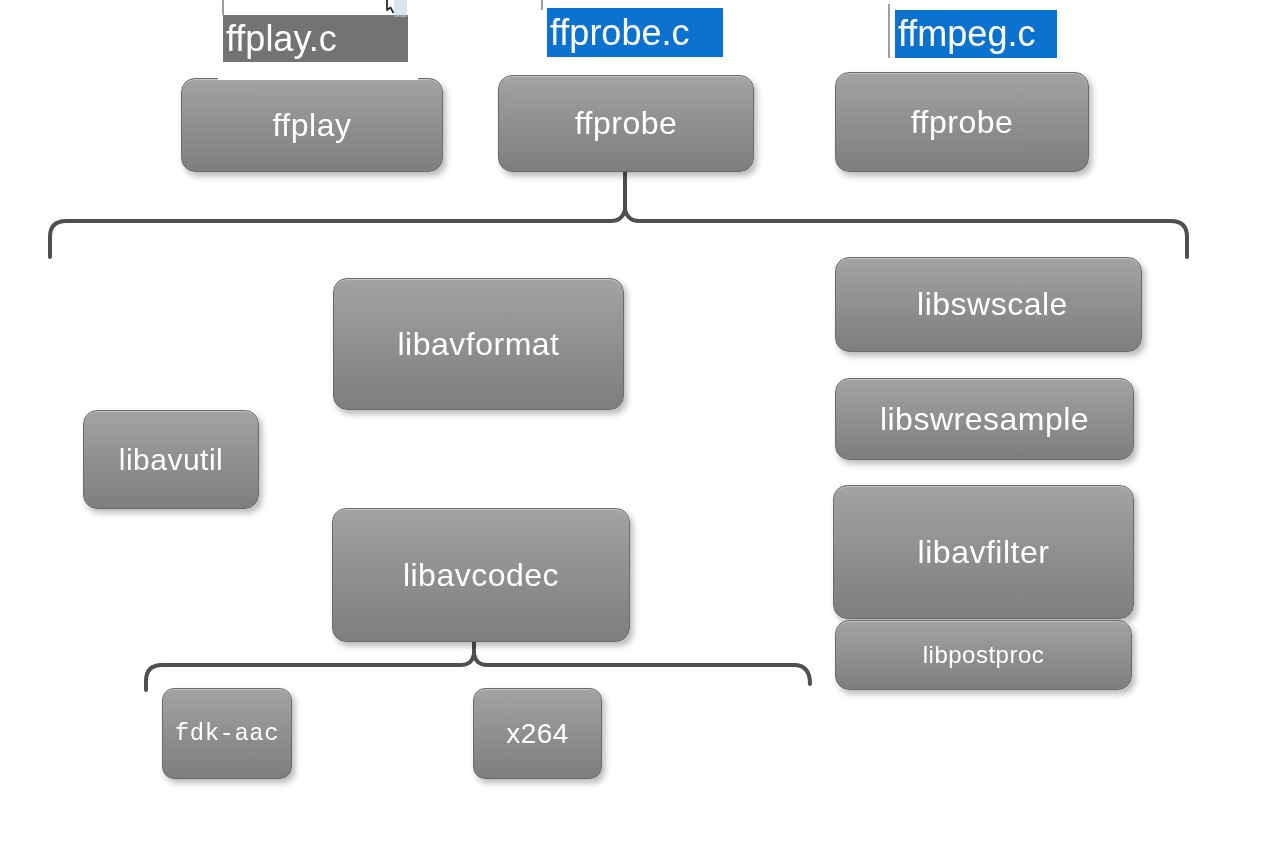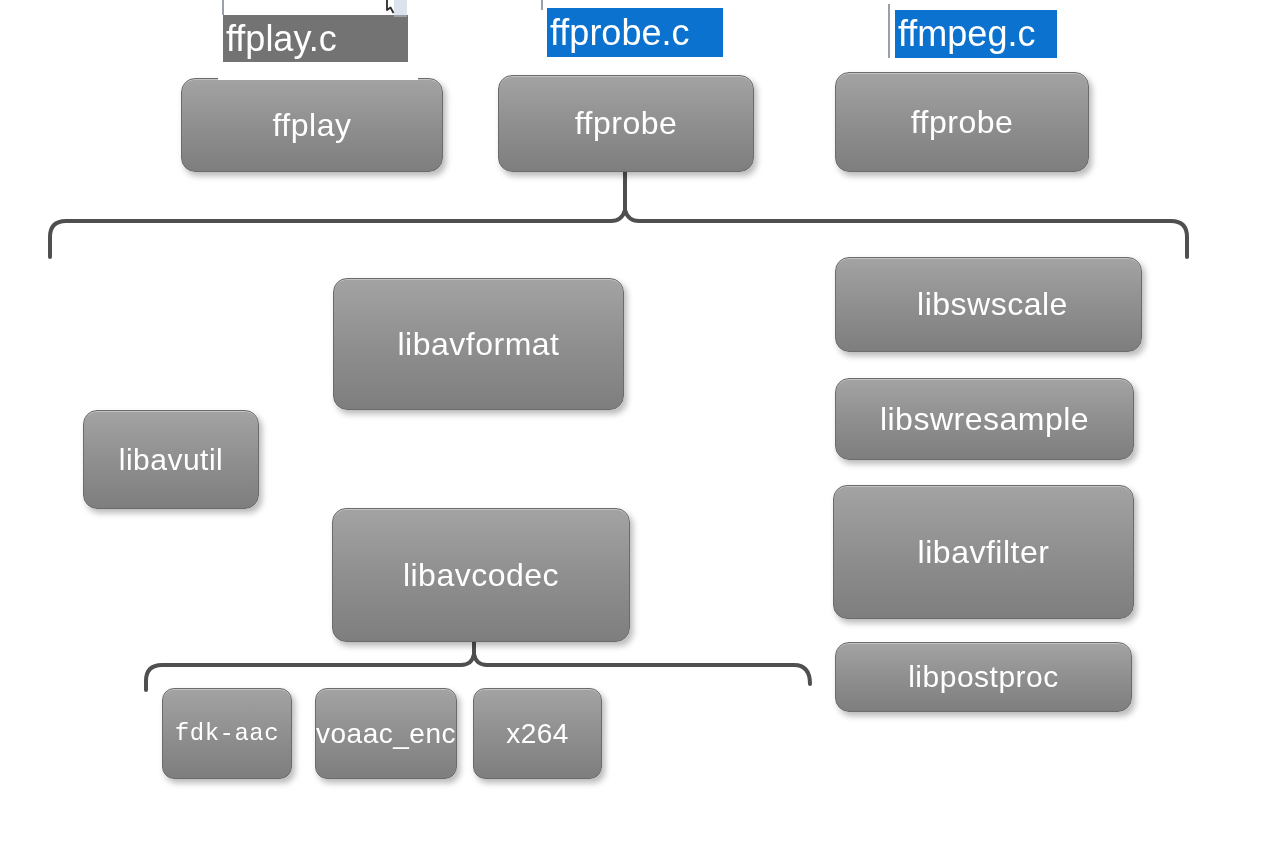--- a/index.html
+++ b/index.html
@@ -21,21 +21,21 @@
         font-size:32px;letter-spacing:.5px;}
   #b-ffplay       {left:173px;top:78px; width:260px;height:92px;margin-left:8px;}
   #b-ffprobe      {left:498px;top:75px; width:254px;height:95px;}
   #b-ffmpeg       {left:835px;top:72px; width:252px;height:98px;}
   #b-libavformat  {left:333px;top:278px;width:289px;height:130px;}
   #b-libavutil    {left:83px; top:410px;width:174px;height:97px;font-size:30px;}
   #b-libavcodec   {left:332px;top:508px;width:296px;height:132px;}
   #b-libswscale   {left:835px;top:257px;width:297px;height:93px;padding-left:8px;}
   #b-libswresample{left:835px;top:378px;width:297px;height:80px;}
   #b-libavfilter  {left:833px;top:485px;width:299px;height:132px;}
-  #b-libpostproc  {left:835px;top:642px;width:295px;height:68px;font-size:30px;}
+  #b-libpostproc  {left:835px;top:620px;width:295px;height:68px;font-size:24px;}
   #b-fdk-aac      {left:162px;top:688px;width:128px;height:89px;font-size:24px;border-radius:12px;font-family:Liberation Mono, monospace;}
   #b-voaac-enc    {left:315px;top:688px;width:140px;height:89px;font-size:28px;border-radius:12px;}
   #b-x264         {left:473px;top:688px;width:127px;height:89px;font-size:28px;border-radius:12px;}
 
   
   .field{position:absolute;z-index:5;background:#ffffff;}
   #field-ffplay {left:218px;top:0;width:200px;height:80px;}
   #field-ffprobe{left:538px;top:0;width:190px;height:62px;}
   #field-ffmpeg {left:884px;top:0;width:178px;height:62px;}
   .sel{position:absolute;color:#ffffff;font-size:36px;line-height:1;
@@ -69,21 +69,20 @@
   <div class="gbox" id="b-ffprobe">ffprobe</div>
   <div class="gbox" id="b-ffmpeg">ffprobe</div>
   <div class="gbox" id="b-libavformat">libavformat</div>
   <div class="gbox" id="b-libavutil">libavutil</div>
   <div class="gbox" id="b-libavcodec">libavcodec</div>
   <div class="gbox" id="b-libswscale">libswscale</div>
   <div class="gbox" id="b-libswresample">libswresample</div>
   <div class="gbox" id="b-libavfilter">libavfilter</div>
   <div class="gbox" id="b-libpostproc">libpostproc</div>
   <div class="gbox" id="b-fdk-aac">fdk-aac</div>
-  <div class="gbox" id="b-voaac-enc">voaac_enc</div>
   <div class="gbox" id="b-x264">x264</div>
 
   <div class="field" id="field-ffplay">
     <span class="sel" id="sel-ffplay" style="background: #737373;">ffplay.c</span>
   </div>
   <div class="field" id="field-ffprobe">
     <span class="sel" id="sel-ffprobe" style="background: rgb(11, 114, 208);">ffprobe.c</span>
   </div>
   <div class="field" id="field-ffmpeg">
     <span class="sel" id="sel-ffmpeg" style="background: rgb(11, 114, 208);">ffmpeg.c</span>

